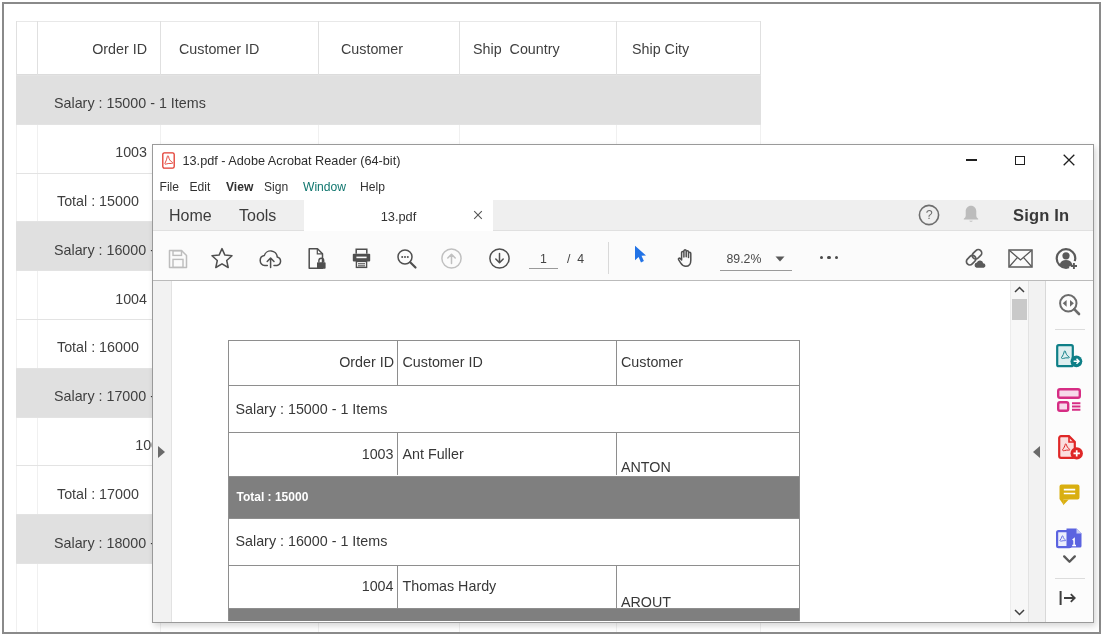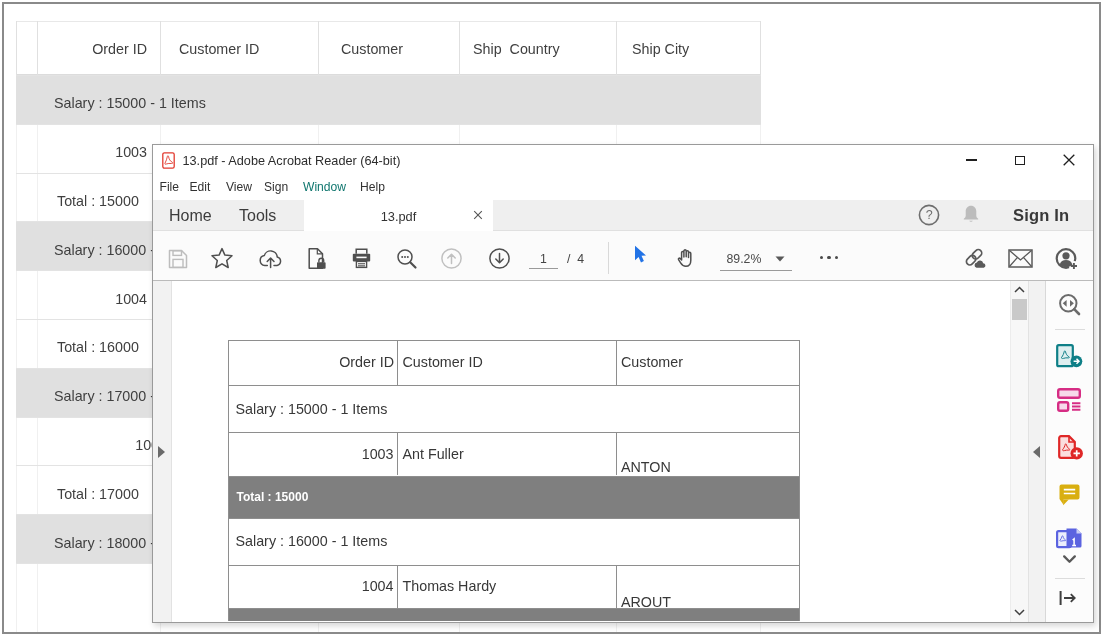--- a/index.html
+++ b/index.html
@@ -95,21 +95,21 @@
 <div class="abs" style="left:1015px;top:155.6px;width:9.7px;height:9.2px;border:1.3px solid #1f1f1f;box-sizing:border-box;"></div>
 <svg class="abs" style="left:1063px;top:154.4px;" width="12" height="12" viewBox="0 0 12 12">
 <path d="M0.7 0.7 L11.3 11.3 M11.3 0.7 L0.7 11.3" stroke="#1f1f1f" stroke-width="1.3"></path>
     </svg>
 <div class="abs" style="left:159.5px;top:175px;height:24.5px;font-size:12.1px;color:#323232;font-weight:400;letter-spacing:0;display:flex;align-items:center;justify-content:flex-start;">
       <span style="transform:translateY(0px);white-space:nowrap;">File</span>
     </div>
 <div class="abs" style="left:189.5px;top:175px;height:24.5px;font-size:12.1px;color:#323232;font-weight:400;letter-spacing:0;display:flex;align-items:center;justify-content:flex-start;">
       <span style="transform:translateY(0px);white-space:nowrap;">Edit</span>
     </div>
-<div class="abs" style="left:226px;top:175px;height:24.5px;font-size:12.1px;color:#323232;font-weight:400;letter-spacing:0;display:flex;align-items:center;justify-content:flex-start;">
+<div class="abs" style="left:226px;top:175px;height:24.5px;font-size:12.1px;color:#323232;font-weight:700;letter-spacing:0;display:flex;align-items:center;justify-content:flex-start;">
       <span style="transform:translateY(0px);white-space:nowrap;">View</span>
     </div>
 <div class="abs" style="left:264px;top:175px;height:24.5px;font-size:12.1px;color:#323232;font-weight:400;letter-spacing:0;display:flex;align-items:center;justify-content:flex-start;">
       <span style="transform:translateY(0px);white-space:nowrap;">Sign</span>
     </div>
 <div class="abs" style="left:303px;top:175px;height:24.5px;font-size:12.1px;color:#0f766e;font-weight:400;letter-spacing:0;display:flex;align-items:center;justify-content:flex-start;">
       <span style="transform:translateY(0px);white-space:nowrap;">Window</span>
     </div>
 <div class="abs" style="left:360px;top:175px;height:24.5px;font-size:12.1px;color:#323232;font-weight:400;letter-spacing:0;display:flex;align-items:center;justify-content:flex-start;">
       <span style="transform:translateY(0px);white-space:nowrap;">Help</span>

